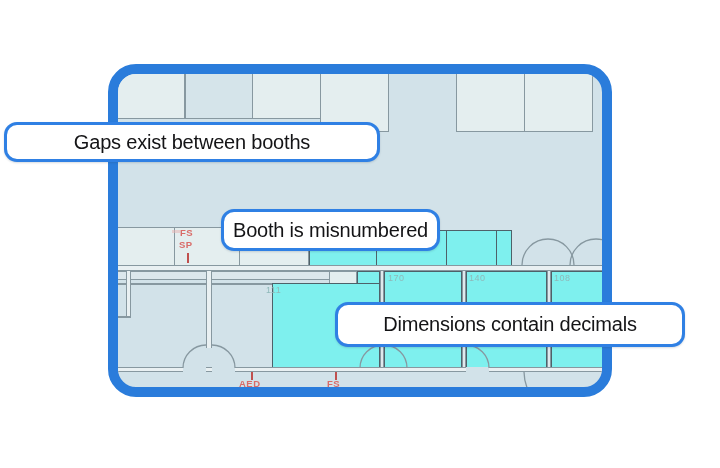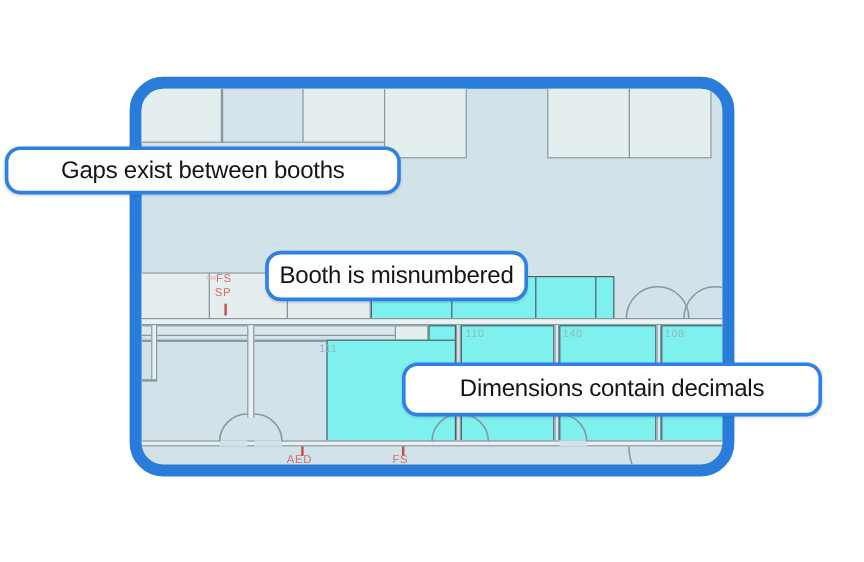--- a/index.html
+++ b/index.html
@@ -24,30 +24,30 @@
     border-right:1px solid var(--wall-gray);}
   .wall-h{position:absolute;background:#e9f0f2;border-top:1px solid var(--wall-gray);
     border-bottom:1px solid var(--wall-gray);}
   .wall-v{position:absolute;background:#e9f0f2;border-left:1px solid var(--wall-gray);
     border-right:1px solid var(--wall-gray);}
   .line-h{position:absolute;height:2px;background:var(--wall-gray);}
   .wall-gap{position:absolute;background:var(--plan-background);}
   .num{position:absolute;font-size:9px;line-height:9px;color:var(--booth-number-gray);
     letter-spacing:.5px;}
   .red{position:absolute;font-size:9.5px;line-height:10px;color:var(--marker-red);
-    letter-spacing:.5px;font-weight:400;}
+    letter-spacing:.5px;font-weight:700;}
   .tick{position:absolute;width:2px;background:#c0504e;}
   .fs-pre{position:absolute;width:8px;height:3px;background:#e8b7b4;opacity:.55;}
   svg.arcs{position:absolute;left:0;top:0;pointer-events:none;}
   
   .callout{position:absolute;background:#fff;border:3px solid var(--callout-border-blue);
     border-radius:13px;display:flex;align-items:center;justify-content:center;
     color:#141416;font-size:20px;font-weight:500;letter-spacing:-.2px;
     box-shadow:0 1px 2px rgba(40,60,90,.18);white-space:nowrap;}
-  .c1{left:4px;top:122px;width:330px;height:40px;}
+  .c1{left:4px;top:122px;width:376px;height:40px;}
   .c2{left:221px;top:209px;width:219px;height:42px;}
   .c3{left:335px;top:302px;width:350px;height:45px;}
 </style>
 </head>
 <body>
 
 <div class="stage">
 
   <div class="frame">
     <div class="plan">
@@ -87,21 +87,21 @@
       <div class="cy" style="left:154px;top:209px;width:108px;height:85px;"></div>
       <div class="cy" style="left:239px;top:197px;width:23px;height:13px;"></div>
       <div class="num" style="left:148px;top:212px;">111</div>
 
       <div class="divider" style="left:262px;top:197px;width:4px;height:97px;"></div>
       <div class="cy" style="left:266px;top:197px;width:78px;height:97px;"></div>
       <div class="divider" style="left:344px;top:197px;width:4px;height:97px;"></div>
       <div class="cy" style="left:348px;top:197px;width:81px;height:97px;"></div>
       <div class="divider" style="left:429px;top:197px;width:4px;height:97px;"></div>
       <div class="cy" style="left:433px;top:197px;width:52px;height:97px;"></div>
-      <div class="num" style="left:270px;top:200px;">110</div>
+      <div class="num" style="left:270px;top:200px;">170</div>
       <div class="num" style="left:351px;top:200px;">140</div>
       <div class="num" style="left:436px;top:200px;">108</div>
 
       <div class="wall-h" style="left:0;top:293px;width:484px;height:5px;"></div>
       <div class="wall-gap" style="left:65px;top:293px;width:23px;height:5px;"></div>
       <div class="wall-gap" style="left:94px;top:293px;width:23px;height:5px;"></div>
       <div class="wall-gap" style="left:348px;top:293px;width:23px;height:5px;"></div>
 
       <svg class="arcs" width="484" height="313" viewBox="0 0 484 313">
         <g fill="none" stroke="#8798a0" stroke-width="1.3">

